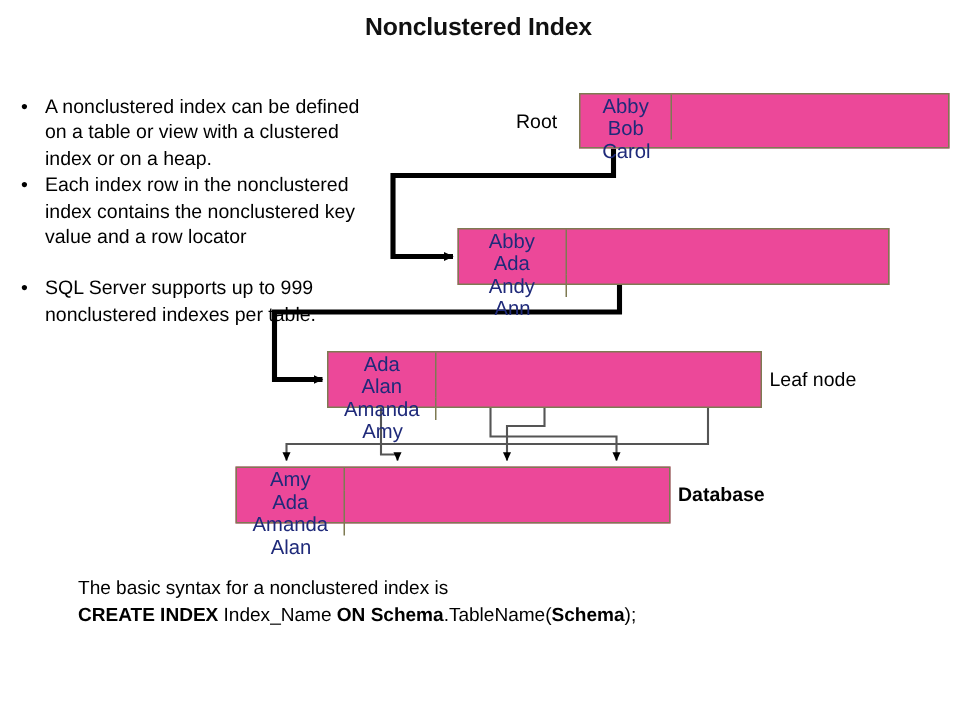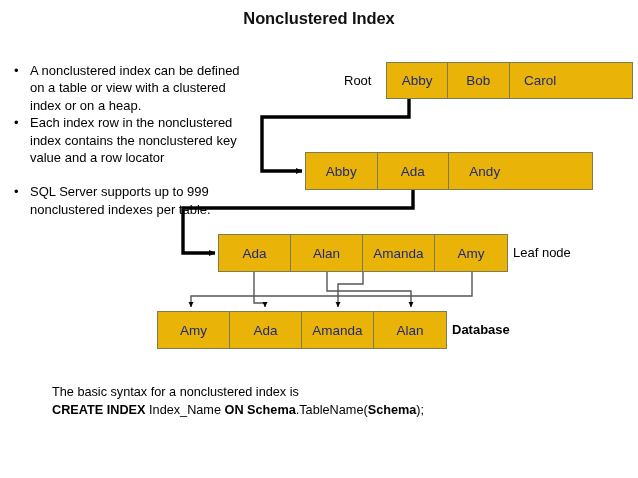--- a/index.html
+++ b/index.html
@@ -60,21 +60,22 @@
     line-height: 17.4px;
   }
   .bullet-gap { height: 17px; }
 
   
   .idx-row {
     position: absolute;
     display: flex;
     box-sizing: border-box;
     border: 1.5px solid #7e7a52;
-    background: #eab308;
+    background: #ec4899;
+    flex-direction: column;
   }
   .idx-cell {
     box-sizing: border-box;
     border-right: 1.5px solid #7e7a52;
     display: flex;
     align-items: center;
     justify-content: center;
     font-size: 13.5px;
     color: #1f2a7a;
     height: 100%;
@@ -173,20 +174,21 @@
   <div class="idx-row" id="row-root">
     <div class="idx-cell">Abby</div>
     <div class="idx-cell">Bob</div>
     <div class="idx-cell">Carol</div>
   </div>
 
   <div class="idx-row" id="row-level1">
     <div class="idx-cell">Abby</div>
     <div class="idx-cell">Ada</div>
     <div class="idx-cell">Andy</div>
+    <div class="idx-cell">Ann</div>
   </div>
 
   <div class="idx-row" id="row-leaf">
     <div class="idx-cell">Ada</div>
     <div class="idx-cell">Alan</div>
     <div class="idx-cell">Amanda</div>
     <div class="idx-cell">Amy</div>
   </div>
   <div class="side-label" id="label-leaf">Leaf node</div>
 

